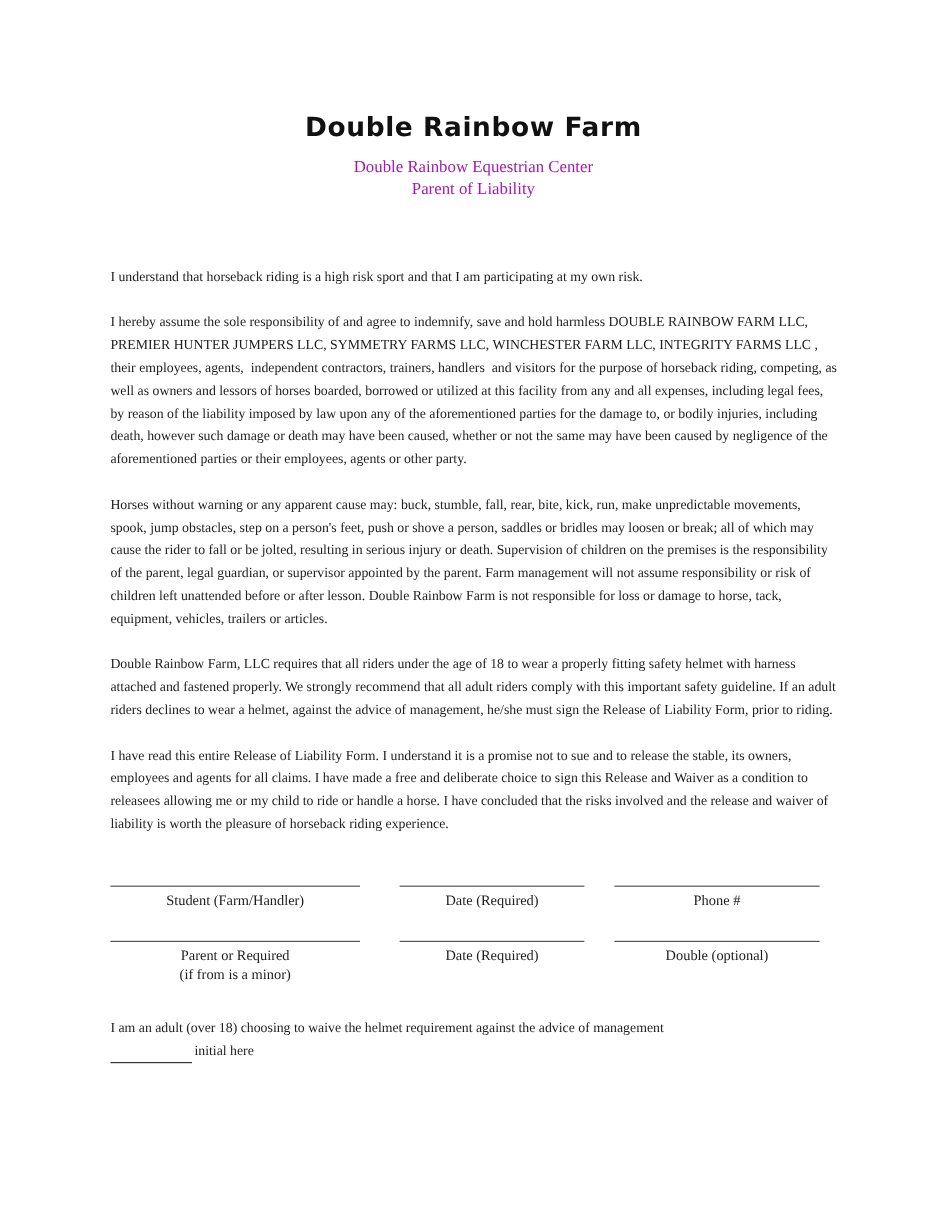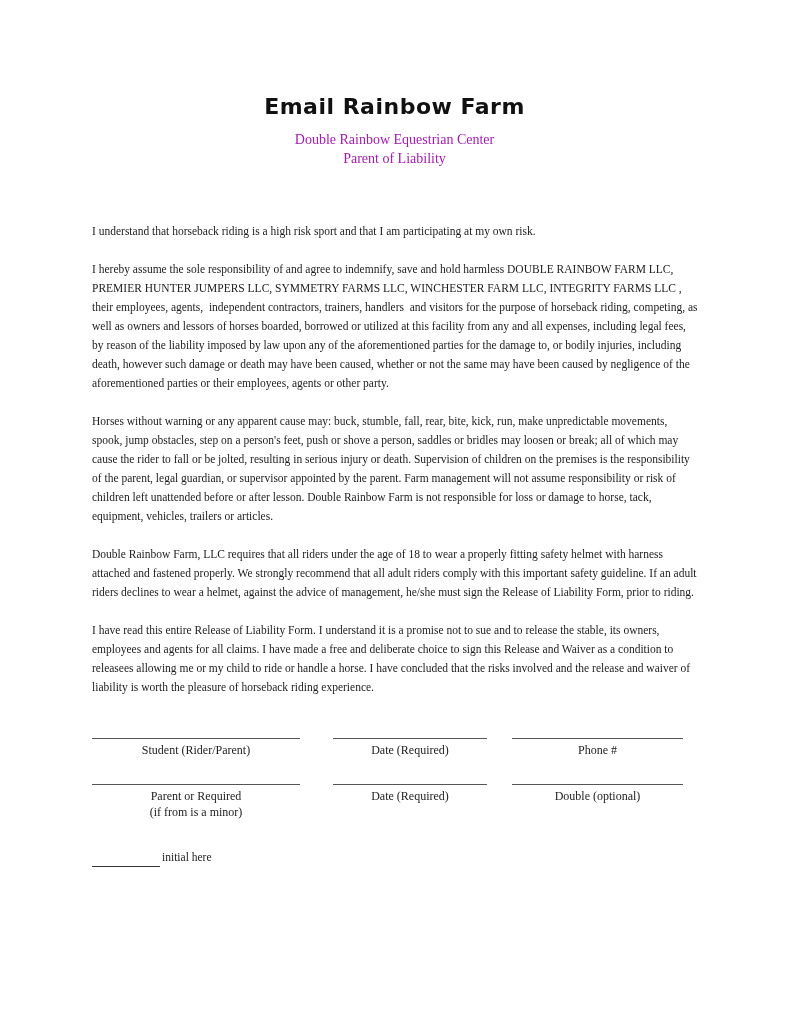--- a/index.html
+++ b/index.html
@@ -41,21 +41,21 @@
     display:inline-block;width:68px;height:12px;
     border-bottom:1.3px solid #333;margin-right:2px;
   }
 </style>
 </head>
 <body>
 
 <div class="page">
 
   <header class="doc-header">
-    <h1 class="doc-title">Email Rainbow Farm</h1>
+    <h1 class="doc-title">Double Rainbow Farm</h1>
     <div class="doc-sub">Double Rainbow Equestrian Center</div>
     <div class="doc-sub">Parent of Liability</div>
   </header>
 
   <main class="content">
 
     <p class="para">I understand that horseback riding is a high risk sport and that I am participating at my own risk.</p>
 
 
     <p class="para">I hereby assume the sole responsibility of and agree to indemnify, save and hold harmless DOUBLE RAINBOW FARM LLC, PREMIER HUNTER JUMPERS LLC, SYMMETRY FARMS LLC, WINCHESTER FARM LLC, INTEGRITY FARMS LLC , their employees, agents,  independent contractors, trainers, handlers  and visitors for the purpose of horseback riding, competing, as well as owners and lessors of horses boarded, borrowed or utilized at this facility from any and all expenses, including legal fees, by reason of the liability imposed by law upon any of the aforementioned parties for the damage to, or bodily injuries, including death, however such damage or death may have been caused, whether or not the same may have been caused by negligence of the aforementioned parties or their employees, agents or other party.</p>
@@ -64,21 +64,21 @@
 
     <p class="para">Double Rainbow Farm, LLC requires that all riders under the age of 18 to wear a properly fitting safety helmet with harness attached and fastened properly. We strongly recommend that all adult riders comply with this important safety guideline. If an adult riders declines to wear a helmet, against the advice of management, he/she must sign the Release of Liability Form, prior to riding.</p>
 
     <p class="para">I have read this entire Release of Liability Form. I understand it is a promise not to sue and to release the stable, its owners, employees and agents for all claims. I have made a free and deliberate choice to sign this Release and Waiver as a condition to releasees allowing me or my child to ride or handle a horse. I have concluded that the risks involved and the release and waiver of liability is worth the pleasure of horseback riding experience.</p>
 
     <section class="sig-section">
 
       <div class="sig-row">
         <div class="sig-col c1">
           <div class="sig-line"></div>
-          <div class="sig-label">Student (Rider/Parent)</div>
+          <div class="sig-label">Student (Farm/Handler)</div>
         </div>
         <div class="sig-col c2">
           <div class="sig-line"></div>
           <div class="sig-label">Date (Required)</div>
         </div>
         <div class="sig-col c3">
           <div class="sig-line"></div>
           <div class="sig-label">Phone #</div>
         </div>
       </div>
@@ -95,20 +95,21 @@
         </div>
         <div class="sig-col c3">
           <div class="sig-line"></div>
           <div class="sig-label">Double (optional)</div>
         </div>
       </div>
 
     </section>
 
     <section class="waiver">
+      <div>I am an adult (over 18) choosing to waive the helmet requirement against the advice of management</div>
       <div class="waiver-line2">
         <span class="initial-line"></span>
         <span>initial here</span>
       </div>
     </section>
 
   </main>
 </div>
 
 </body></html>

